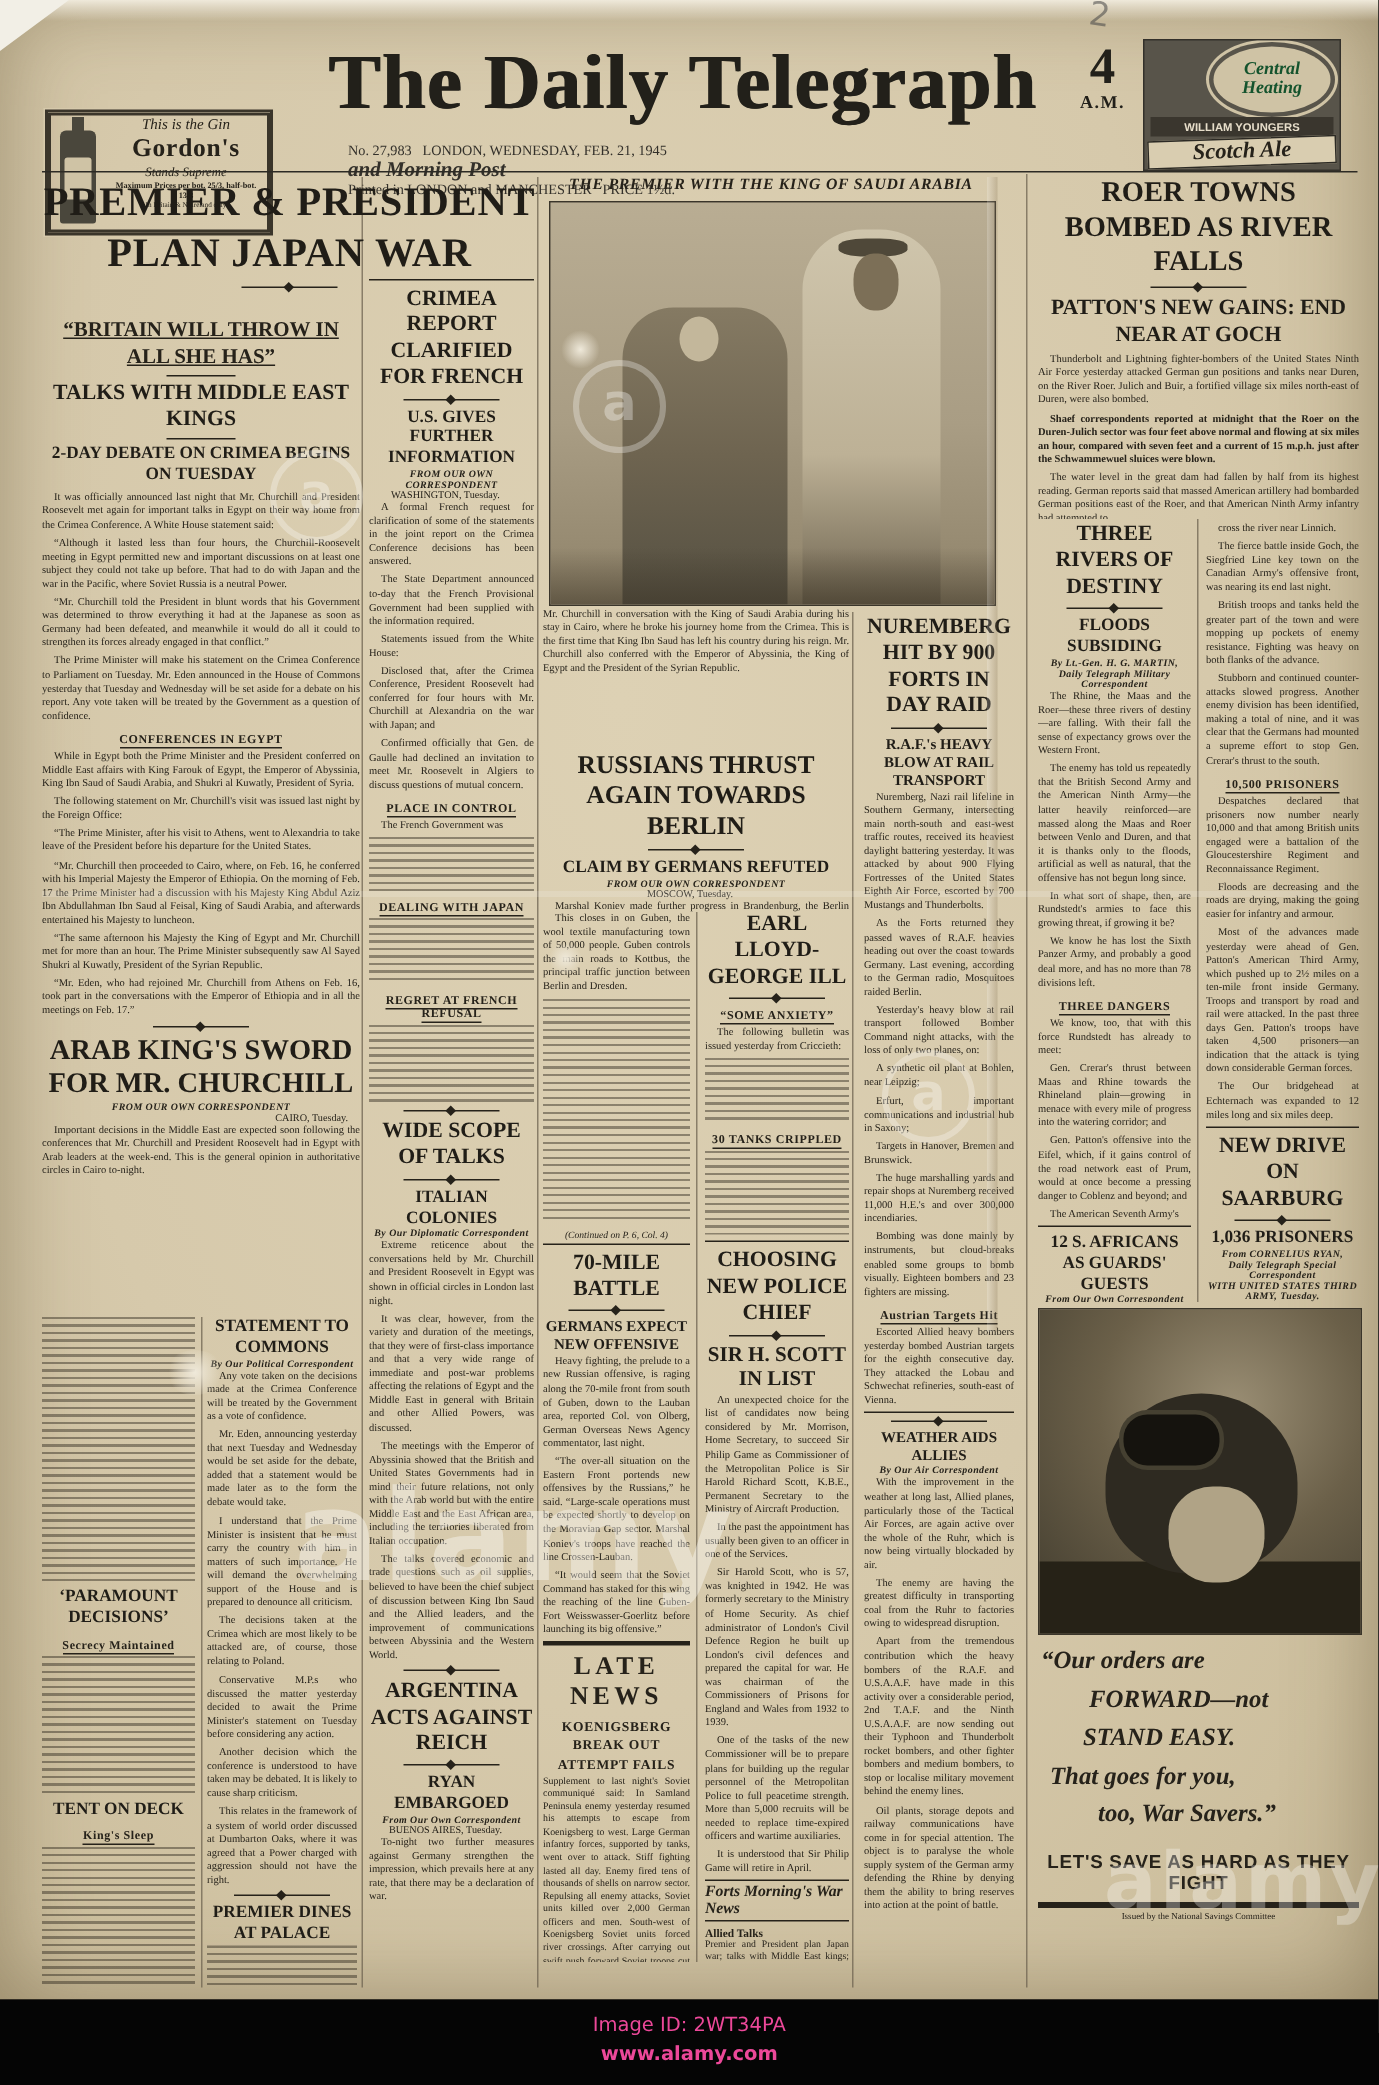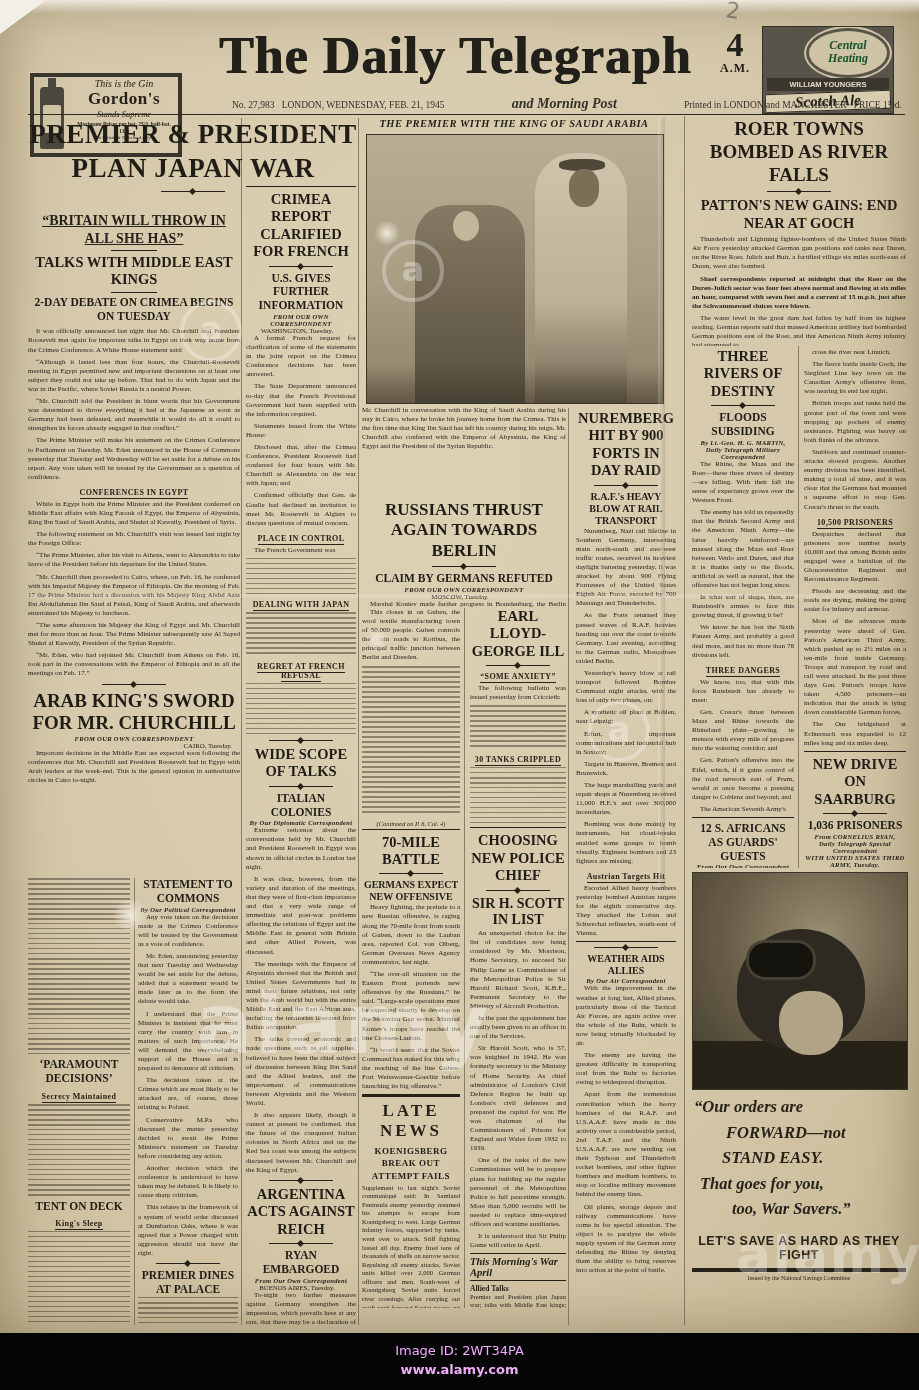--- a/index.html
+++ b/index.html
@@ -28,21 +28,21 @@
   .g-small{font-size:5.5px;font-weight:bold;margin-top:2px;line-height:1.3;}
   .g-tiny{font-size:4.8px;}
   .masthead-title{position:absolute;left:190px;top:26px;width:530px;text-align:center;font-weight:bold;font-size:52px;letter-spacing:1px;color:#22201a;text-shadow:1px 0 0 #22201a;}
   .edition{position:absolute;left:712px;top:30px;width:46px;text-align:center;color:#22201a;}
   .edition .num{font-weight:bold;font-size:34px;line-height:.9;}
   .edition .suf{font-weight:bold;font-size:12px;letter-spacing:1px;}
   .youngers{position:absolute;left:762px;top:26px;width:132px;height:88px;background:#58544a;border:1px solid #33302a;box-sizing:border-box;overflow:hidden;}
   .burst{position:absolute;right:6px;top:4px;width:78px;height:44px;background:#cfc3a5;border-radius:50%;box-shadow:0 0 0 3px #58544a,0 0 0 5px #cfc3a5;text-align:center;font-weight:bold;font-style:italic;font-size:12px;line-height:1.1;padding-top:8px;box-sizing:border-box;color:#14532d;}
   .brand-strip{position:absolute;left:4px;bottom:22px;right:4px;background:#3a362e;color:#e7deca;font-family:"Liberation Sans",sans-serif;font-size:7.5px;font-weight:bold;text-align:center;padding:2px 0;}
   .product-strip{position:absolute;left:2px;bottom:2px;right:2px;background:#d9cdb0;border:1px solid #2c2a24;color:#26221a;font-weight:bold;font-style:italic;font-size:15px;text-align:center;transform:rotate(-2deg);}
-  .dateline-row{position:absolute;left:232px;top:96px;width:670px;display:flex;align-items:baseline;font-size:9.5px;color:#33302a;}
+  .dateline-row{position:absolute;left:232px;top:96px;width:670px;display:flex;align-items:baseline;font-size:9.5px;color:#33302a;flex-direction:column;}
   .dl-left{white-space:nowrap;}
   .dl-mid{flex:1;text-align:center;font-weight:bold;font-style:italic;font-size:14px;}
   .dl-right{white-space:nowrap;}
   .mast-rule{position:absolute;left:28px;top:114px;width:877px;border-top:1.5px solid #2c2a24;}
   
   .vrule{position:absolute;width:1px;background:#6d6350;opacity:.75;}
   
   .headline-xl{font-weight:bold;font-size:27px;line-height:1.25;text-align:center;letter-spacing:.5px;color:#201d17;}
   .headline-lg{font-weight:bold;font-size:19px;line-height:1.2;text-align:center;color:#201d17;}
   .headline-md{font-weight:bold;font-size:14.5px;line-height:1.2;text-align:center;color:#201d17;}
@@ -85,21 +85,21 @@
   .wn-label{font-weight:bold;font-size:7.6px;margin-top:2px;}
   .wn-text{font-size:6.5px;line-height:1.25;text-align:justify;}
   
   .savings{position:absolute;left:692px;top:1094px;width:214px;text-align:left;}
   .sv-line{font-style:italic;font-weight:bold;font-size:16.5px;line-height:1.55;}
   .sv-1{padding-left:2px;}.sv-2{padding-left:34px;}.sv-3{padding-left:30px;}.sv-4{padding-left:8px;}.sv-5{padding-left:40px;}
   .sv-slogan{font-family:"Liberation Sans",sans-serif;font-weight:bold;font-size:12.5px;text-align:center;margin-top:12px;letter-spacing:.5px;}
   .sv-rule{border-top:4px solid #26221a;margin-top:6px;}
   .sv-issuer{font-size:6px;text-align:center;margin-top:3px;}
   
-  .alamy-bar{position:absolute;left:0;bottom:0;width:919px;height:57px;background:#050505;color:#f0abfc;font-family:"DejaVu Sans",sans-serif;text-align:center;}
+  .alamy-bar{position:absolute;left:0;bottom:0;width:919px;height:57px;background:#050505;color:#ec4899;font-family:"DejaVu Sans",sans-serif;text-align:center;}
   .alamy-id{font-size:13px;margin-top:10px;}
   .alamy-url{font-size:13px;font-weight:bold;margin-top:4px;}
 </style>
 </head>
 <body>
 
 <div class="page">
   <div class="scan">
     <div class="top-edge"></div>
     <div class="corner-tear"></div>
@@ -229,21 +229,20 @@
       <div class="divider"></div>
       <div class="headline-md">WIDE SCOPE OF TALKS</div>
       <div class="divider"></div>
       <div class="headline-sm">ITALIAN COLONIES</div>
       <div class="byline">By Our Diplomatic Correspondent</div>
       <div>
           <p class="para">Extreme reticence about the conversations held by Mr. Churchill and President Roosevelt in Egypt was shown in official circles in London last night.</p>
           <p class="para">It was clear, however, from the variety and duration of the meetings, that they were of first-class importance and that a very wide range of immediate and post-war problems affecting the relations of Egypt and the Middle East in general with Britain and other Allied Powers, was discussed.</p>
           <p class="para">The meetings with the Emperor of Abyssinia showed that the British and United States Governments had in mind their future relations, not only with the Arab world but with the entire Middle East and the East African area, including the territories liberated from Italian occupation.</p>
           <p class="para">The talks covered economic and trade questions such as oil supplies, believed to have been the chief subject of discussion between King Ibn Saud and the Allied leaders, and the improvement of communications between Abyssinia and the Western World.</p>
-          <p class="para">It also appears likely, though it cannot at present be confirmed, that the future of the conquered Italian colonies in North Africa and on the Red Sea coast was among the subjects discussed between Mr. Churchill and the King of Egypt.</p>
         </div>
       <div class="divider"></div>
       <div class="headline-md">ARGENTINA ACTS AGAINST REICH</div>
       <div class="divider"></div>
       <div class="headline-sm">RYAN EMBARGOED</div>
       <div class="byline">From Our Own Correspondent</div>
       <div class="dl" style="text-align:center">BUENOS AIRES, Tuesday.</div>
       <div>
           <p class="para">To-night two further measures against Germany strengthen the impression, which prevails here at any rate, that there may be a declaration of war.</p>
         </div>
@@ -303,21 +302,21 @@
       <div class="headline-md">CHOOSING NEW POLICE CHIEF</div>
       <div class="divider"></div>
       <div class="headline-sm" style="font-size:14px">SIR H. SCOTT IN LIST</div>
       <div>
           <p class="para">An unexpected choice for the list of candidates now being considered by Mr. Morrison, Home Secretary, to succeed Sir Philip Game as Commissioner of the Metropolitan Police is Sir Harold Richard Scott, K.B.E., Permanent Secretary to the Ministry of Aircraft Production.</p>
           <p class="para">In the past the appointment has usually been given to an officer in one of the Services.</p>
           <p class="para">Sir Harold Scott, who is 57, was knighted in 1942. He was formerly secretary to the Ministry of Home Security. As chief administrator of London's Civil Defence Region he built up London's civil defences and prepared the capital for war. He was chairman of the Commissioners of Prisons for England and Wales from 1932 to 1939.</p>
           <p class="para">One of the tasks of the new Commissioner will be to prepare plans for building up the regular personnel of the Metropolitan Police to full peacetime strength. More than 5,000 recruits will be needed to replace time-expired officers and wartime auxiliaries.</p>
           <p class="para">It is understood that Sir Philip Game will retire in April.</p>
         </div>
-      <div class="wn-title">This Morning's War April</div>
+      <div class="wn-title">Forts Morning's War News</div>
       <div>
           <div class="wn-label">Allied Talks</div>
           <div class="wn-text">Premier and President plan Japan war; talks with Middle East kings; two-day debate on Crimea begins next Tuesday. Crimea report clarified for French. (Pp 1 &amp; 6)</div>
         </div>
 
     </div>
 
     <div class="col" style="left:576px;top:410px;width:100px;height:914px">
       <div class="headline-md">NUREMBERG HIT BY 900 FORTS IN DAY RAID</div>
       <div class="divider"></div>

